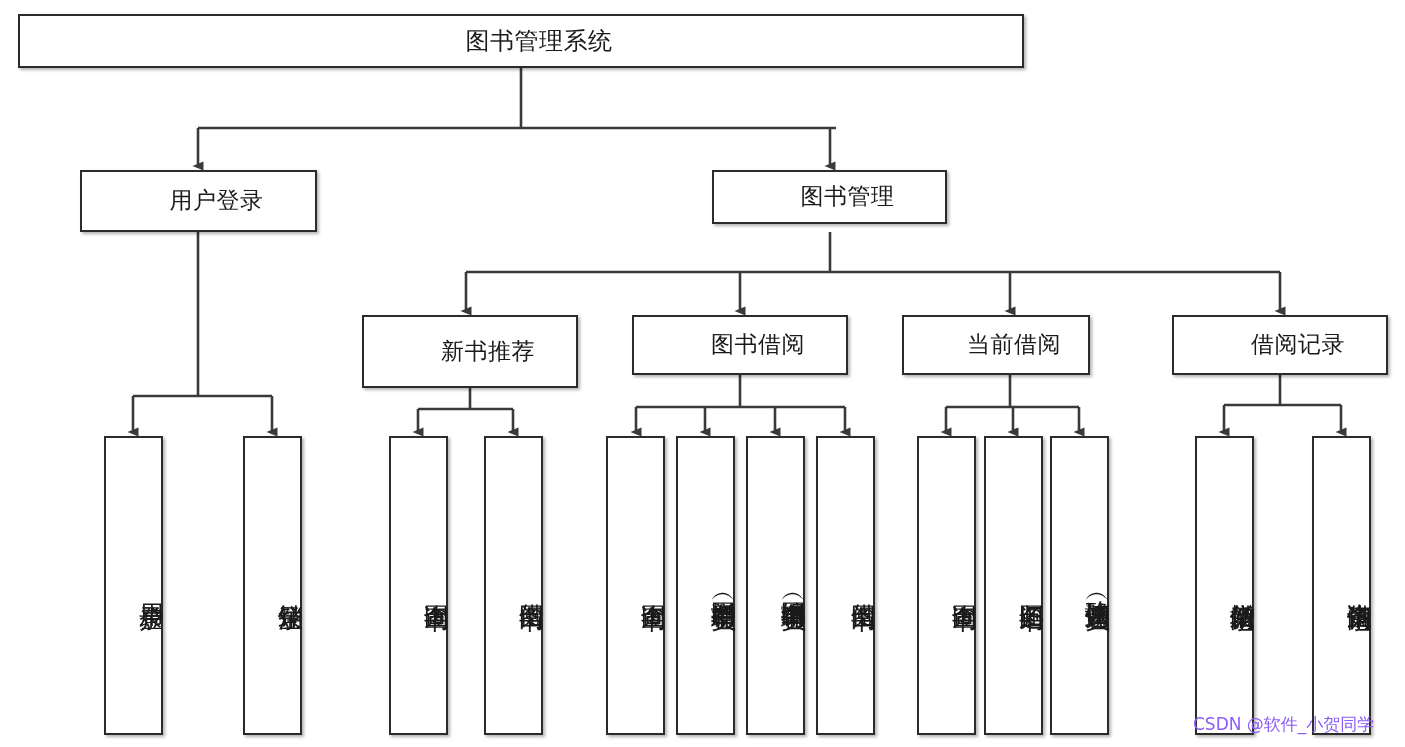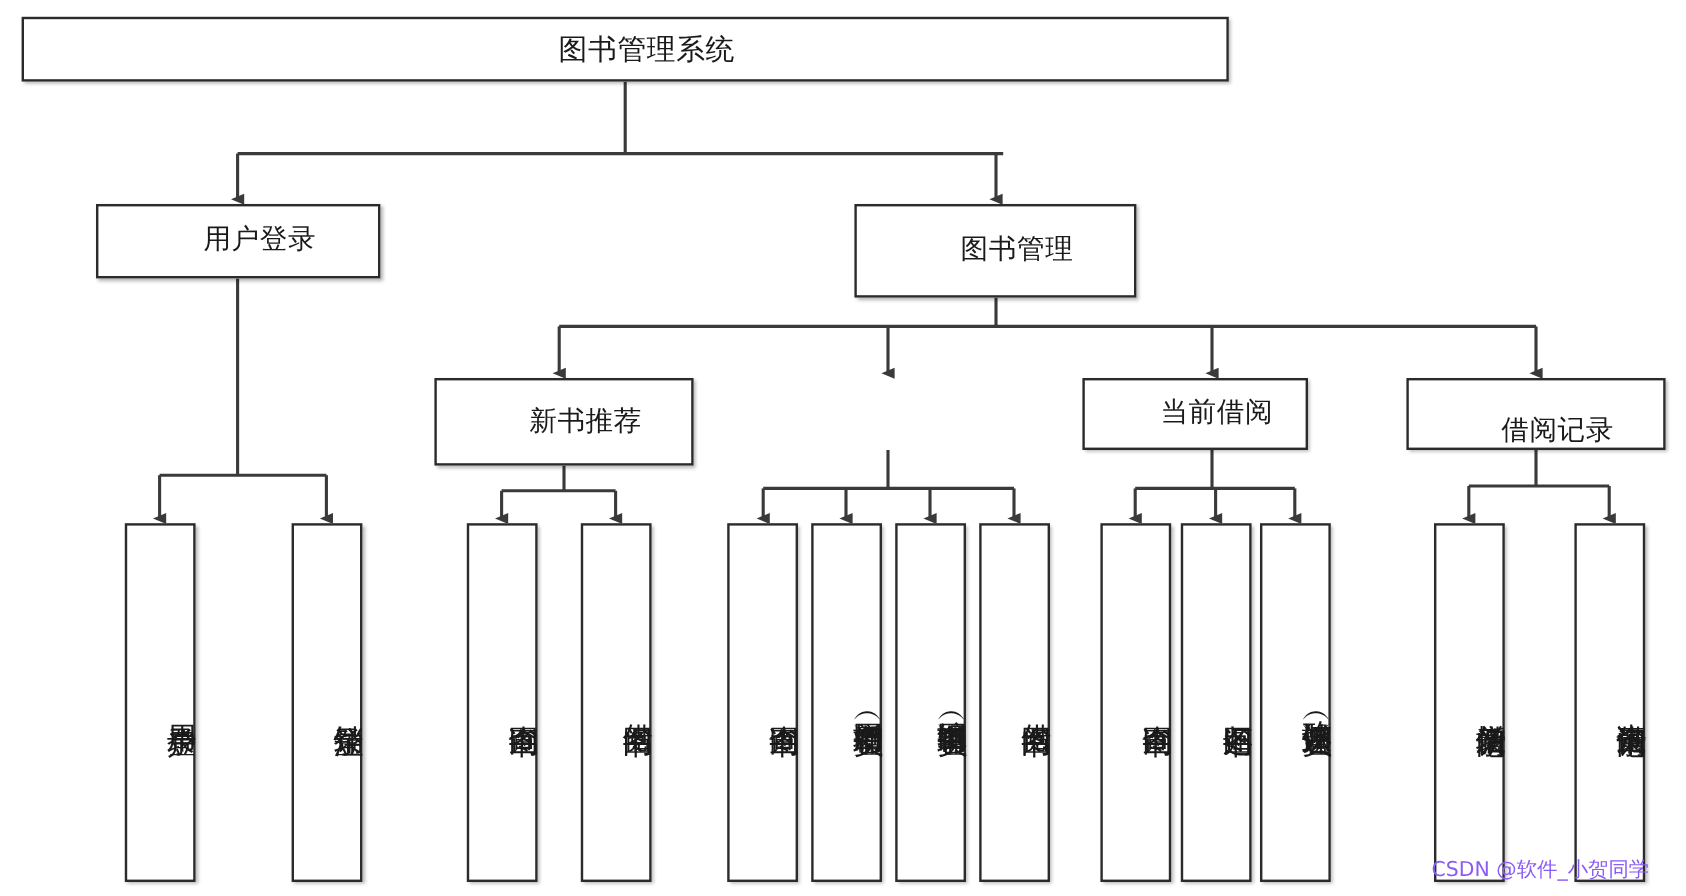--- a/index.html
+++ b/index.html
@@ -134,31 +134,34 @@
     </g>
   </svg>
 
   <div class="node h root" style="left:18px; top:14px; width:1006px; height:54px;">
     <span class="lbl">图书管理系统</span>
   </div>
 
   <div class="node h" style="left:80px; top:170px; width:237px; height:62px;">
     <span class="lbl">用户登录</span>
   </div>
-  <div class="node h" style="left:712px; top:170px; width:235px; height:78px;">
+  <div class="node h" style="left:712px; top:170px; width:235px; height:54px;">
     <span class="lbl">图书管理</span>
   </div>
 
   <div class="node h" style="left:362px; top:315px; width:216px; height:73px;">
     <span class="lbl">新书推荐</span>
   </div>
+  <div class="node h" style="left:632px; top:315px; width:216px; height:60px;">
+    <span class="lbl">图书借阅</span>
+  </div>
   <div class="node h" style="left:902px; top:315px; width:188px; height:60px;">
     <span class="lbl">当前借阅</span>
   </div>
-  <div class="node h" style="left:1172px; top:315px; width:216px; height:60px;align-items:flex-end;">
+  <div class="node h" style="left:1172px; top:315px; width:216px; height:60px;">
     <span class="lbl">借阅记录</span>
   </div>
 
   <div class="node v" style="left:104px; top:436px; width:59px; height:299px;">
     <span class="lbl">用户登录</span>
   </div>
   <div class="node v" style="left:243px; top:436px; width:59px; height:299px;">
     <span class="lbl">注销登录</span>
   </div>
 

